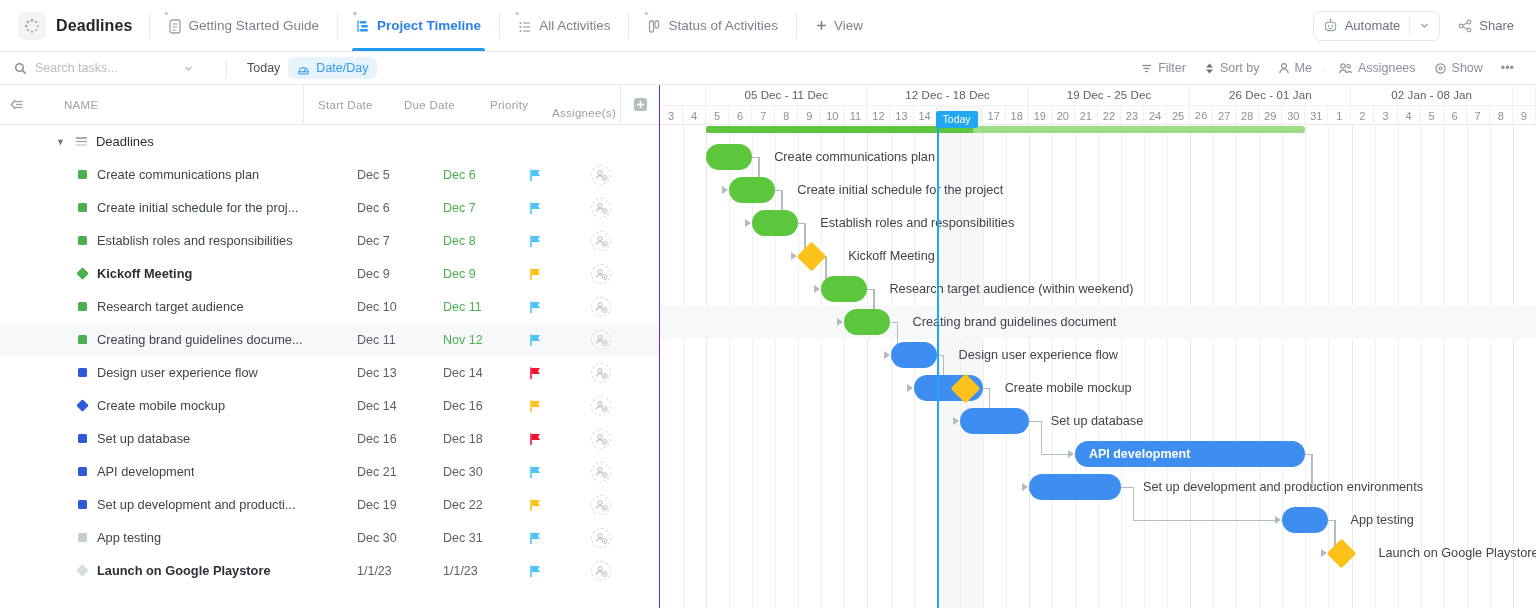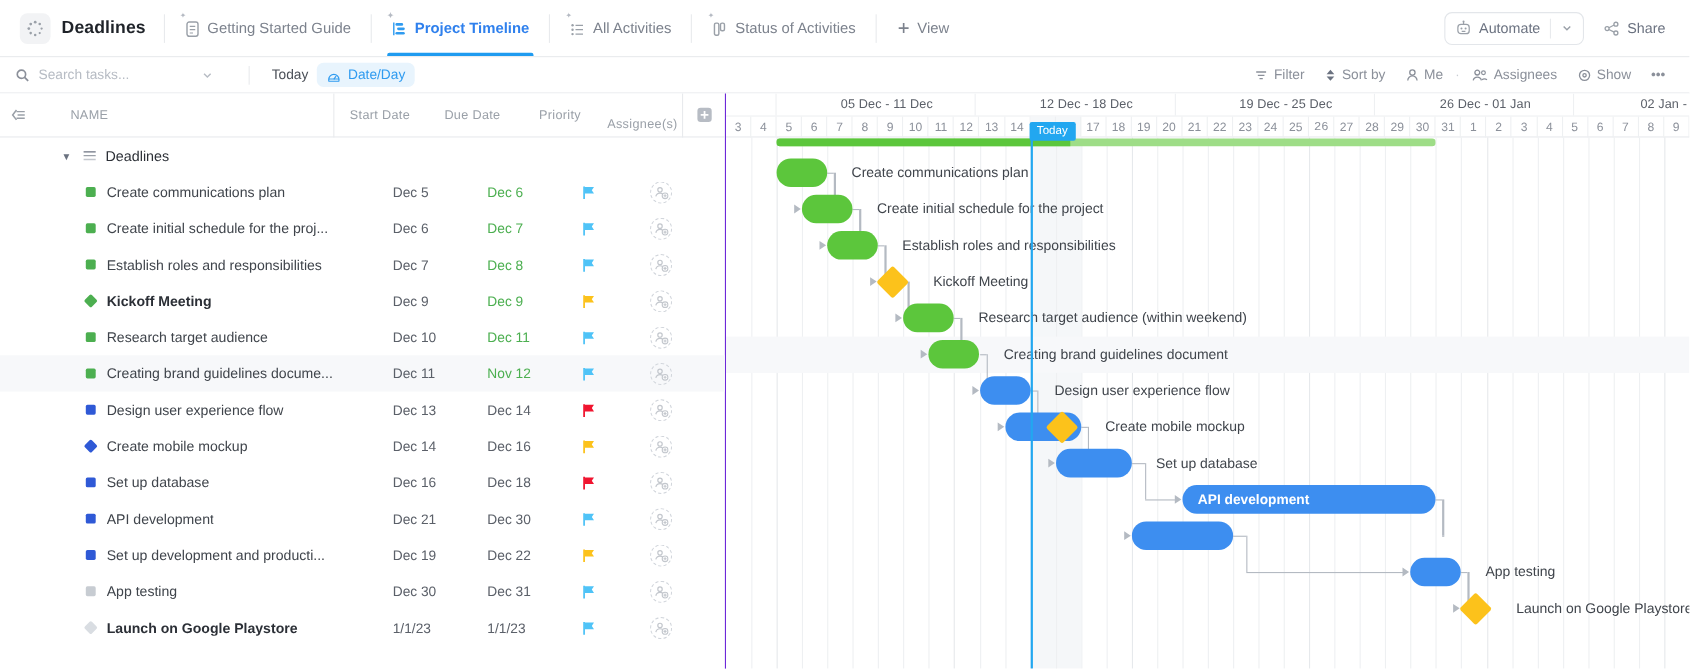--- a/index.html
+++ b/index.html
@@ -134,21 +134,21 @@
   .bold-name .txt { font-weight: 600; color:#2b2f36; }
   .avatar-add {
     width: 20px; height: 20px; border-radius: 50%;
     border: 1px dashed #d2d6dc; position: relative;
     display:flex; align-items:center; justify-content:center;
   }
 
   
   .right { flex: 1 1 auto; height: 100%; position: relative; overflow: hidden; background:#fff; }
   .gantt-head { height: 40px; border-bottom: 1px solid #e8eaed; position: relative; }
-  .week-row { height: 21px; display:flex; border-bottom: 1px solid #eef0f2; gap: 20px; }
+  .week-row { height: 21px; display:flex; border-bottom: 1px solid #eef0f2; }
   .week-cell {
     display:flex; align-items:center; justify-content:center;
     font-size: 11.5px; color:#5b6069; border-right: 1px solid #eef0f2;
     letter-spacing:.1px;
   }
   .day-row { height: 19px; display:flex; }
   .day-cell {
     display:flex; align-items:center; justify-content:center;
     font-size: 11px; color:#8b909a; border-right: 1px solid #eef0f2;
     position: relative;
@@ -880,20 +880,21 @@
         <div class="bar-label" style="left: 298.6px; top: 217px;">Design user experience flow</div>
         <div class="bar" style="left: 253.55px; width: 69.15px; top: 250px; background: rgb(61, 142, 240);"></div>
         <div class="milestone" style="left: 294.7px; top: 252.5px; background: rgb(252, 194, 27);"></div>
         <div class="bar-label" style="left: 344.7px; top: 250px;">Create mobile mockup</div>
         <div class="bar" style="left: 299.65px; width: 69.15px; top: 283px; background: rgb(61, 142, 240);"></div>
         <div class="bar-label" style="left: 390.8px; top: 283px;">Set up database</div>
         <div class="bar" style="left: 414.9px; width: 230.5px; top: 316px; background: rgb(61, 142, 240);">
           <span class="inlabel">API development</span>
         </div>
         <div class="bar" style="left: 368.8px; width: 92.2px; top: 349px; background: rgb(61, 142, 240);"></div>
+        <div class="bar-label" style="left: 483px; top: 349px;">Set up development and production environments</div>
         <div class="bar" style="left: 622.35px; width: 46.1px; top: 382px; background: rgb(61, 142, 240);"></div>
         <div class="bar-label" style="left: 690.45px; top: 382px;">App testing</div>
         <div class="milestone" style="left: 671.45px; top: 417.5px; background: rgb(252, 194, 27);"></div>
         <div class="bar-label" style="left: 718.45px; top: 415px;">Launch on Google Playstore</div>
         <div class="dep">
           <div class="seg" style="left:92.2px;top:31.5px;width:6px;height:1.4px"></div>
           <div class="seg" style="left:98.2px;top:32px;width:1.4px;height:33px"></div>
           <div class="seg" style="left:98.2px;top:64.5px;width:2px;height:1.4px"></div>
           <div class="arrow" style="left:62.150000000000006px;top:61px"></div>
         </div>

